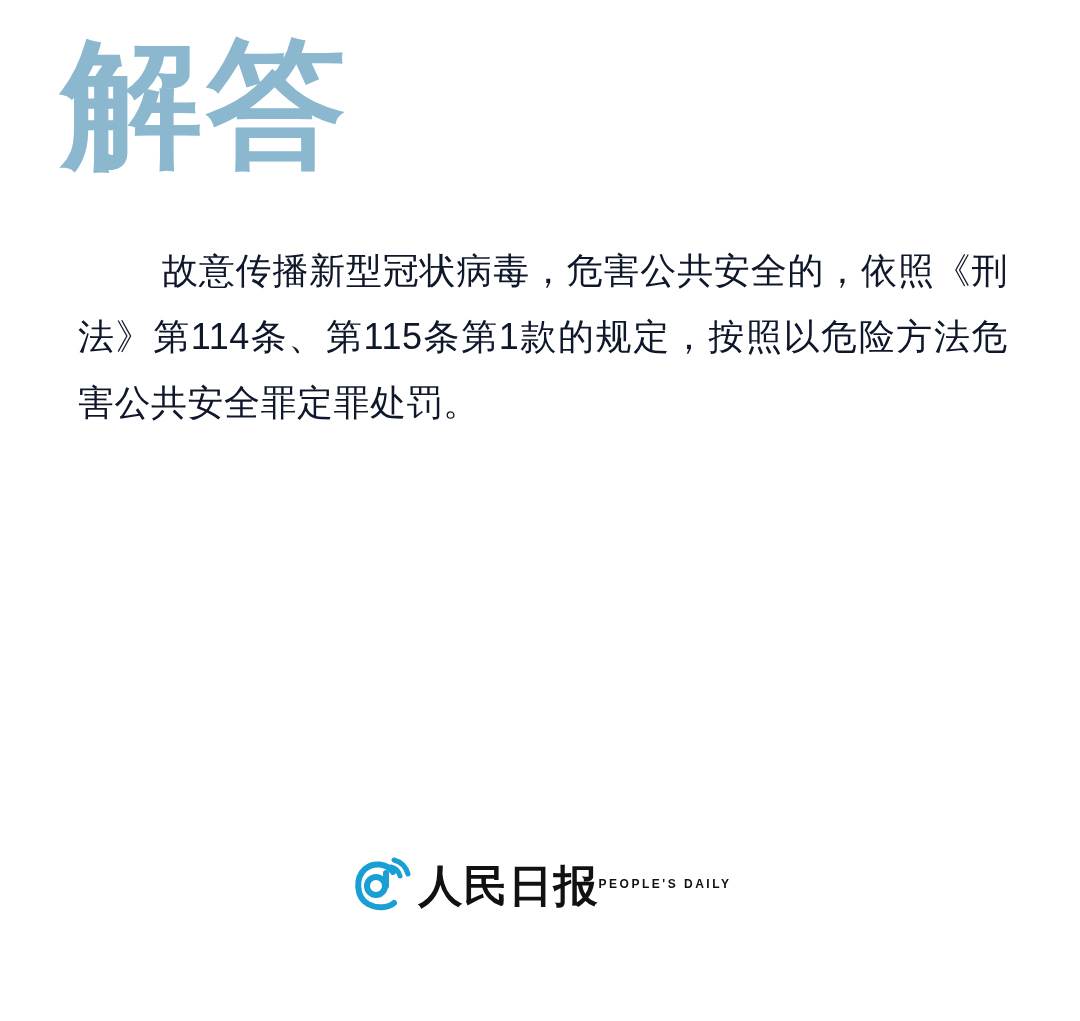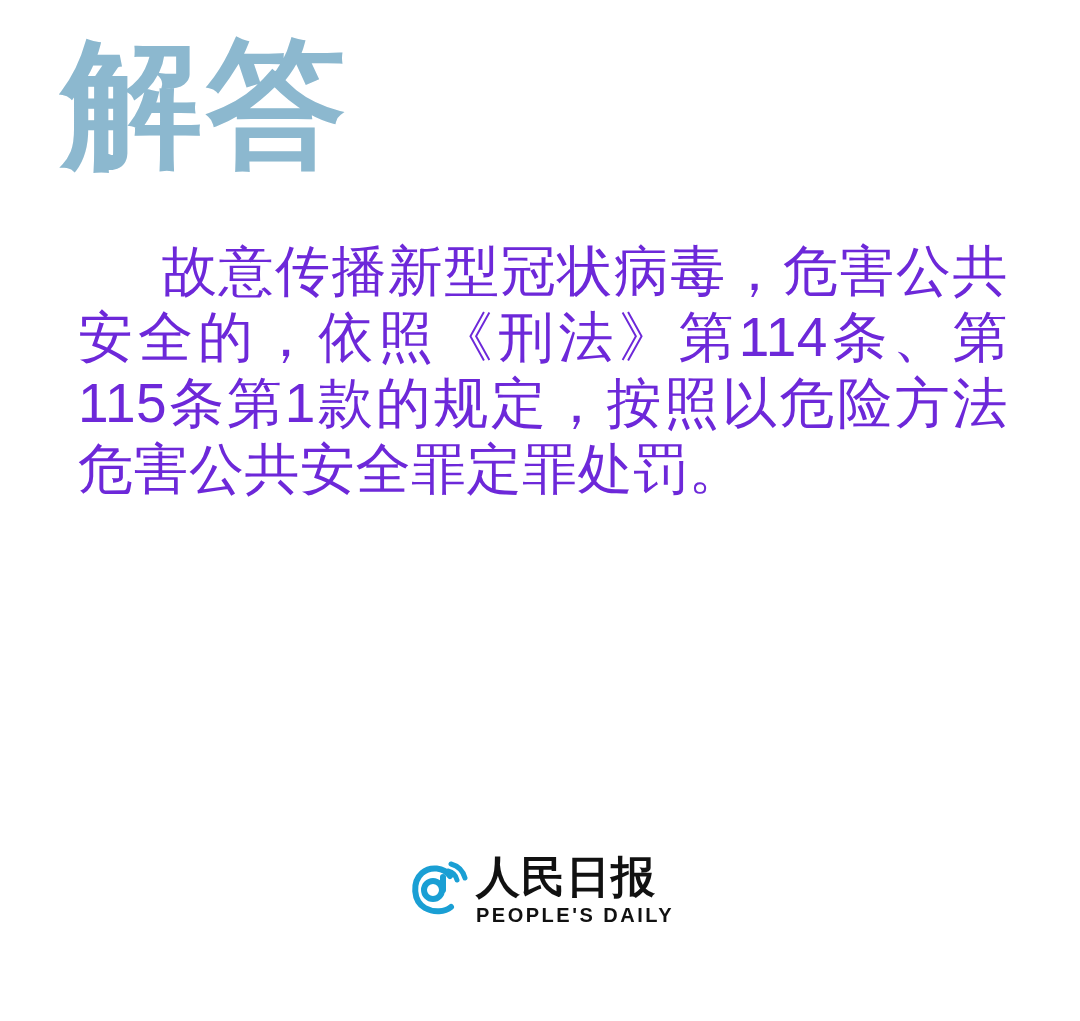--- a/index.html
+++ b/index.html
@@ -33,23 +33,23 @@
     user-select: none;
   }
   .body-block {
     position: absolute;
     left: 78px;
     top: 238px;
     width: 930px;
   }
   .para {
     font-family: "Liberation Sans", sans-serif;
-    font-size: 55px;
+    font-size: 36px;
     line-height: 66px;
-    color: #6d28d9;
+    color: #0f172a;
     text-indent: 84px;
     margin: 0 0 2px 0;
     letter-spacing: 0.5px;
     text-align: justify;
     text-justify: inter-character;
   }
   .para + .para {
     margin-top: 10px;
   }
   .logo {
@@ -66,38 +66,38 @@
     position: relative;
     width: 62px;
     height: 62px;
     flex: none;
   }
   .logo-mark svg {
     display: block;
   }
   .logo-text {
     display: flex;
-    flex-direction: column;
+    flex-direction: row;
     align-items: flex-start;
     line-height: 1;
   }
   .logo-cn {
     font-family: "DejaVu Sans", sans-serif;
     font-weight: bold;
     font-size: 44px;
     color: #111111;
     letter-spacing: 1px;
   }
   .logo-en {
     font-family: "Liberation Sans", sans-serif;
     font-weight: bold;
-    font-size: 20px;
+    font-size: 12px;
     color: #111111;
     letter-spacing: 2.5px;
-    margin-top: 6px;
+    margin-top: 14px;
   }
 </style>
 </head>
 <body>
 
 <div class="page">
 
   <div class="heading">解答</div>
 
   <div class="body-block">

